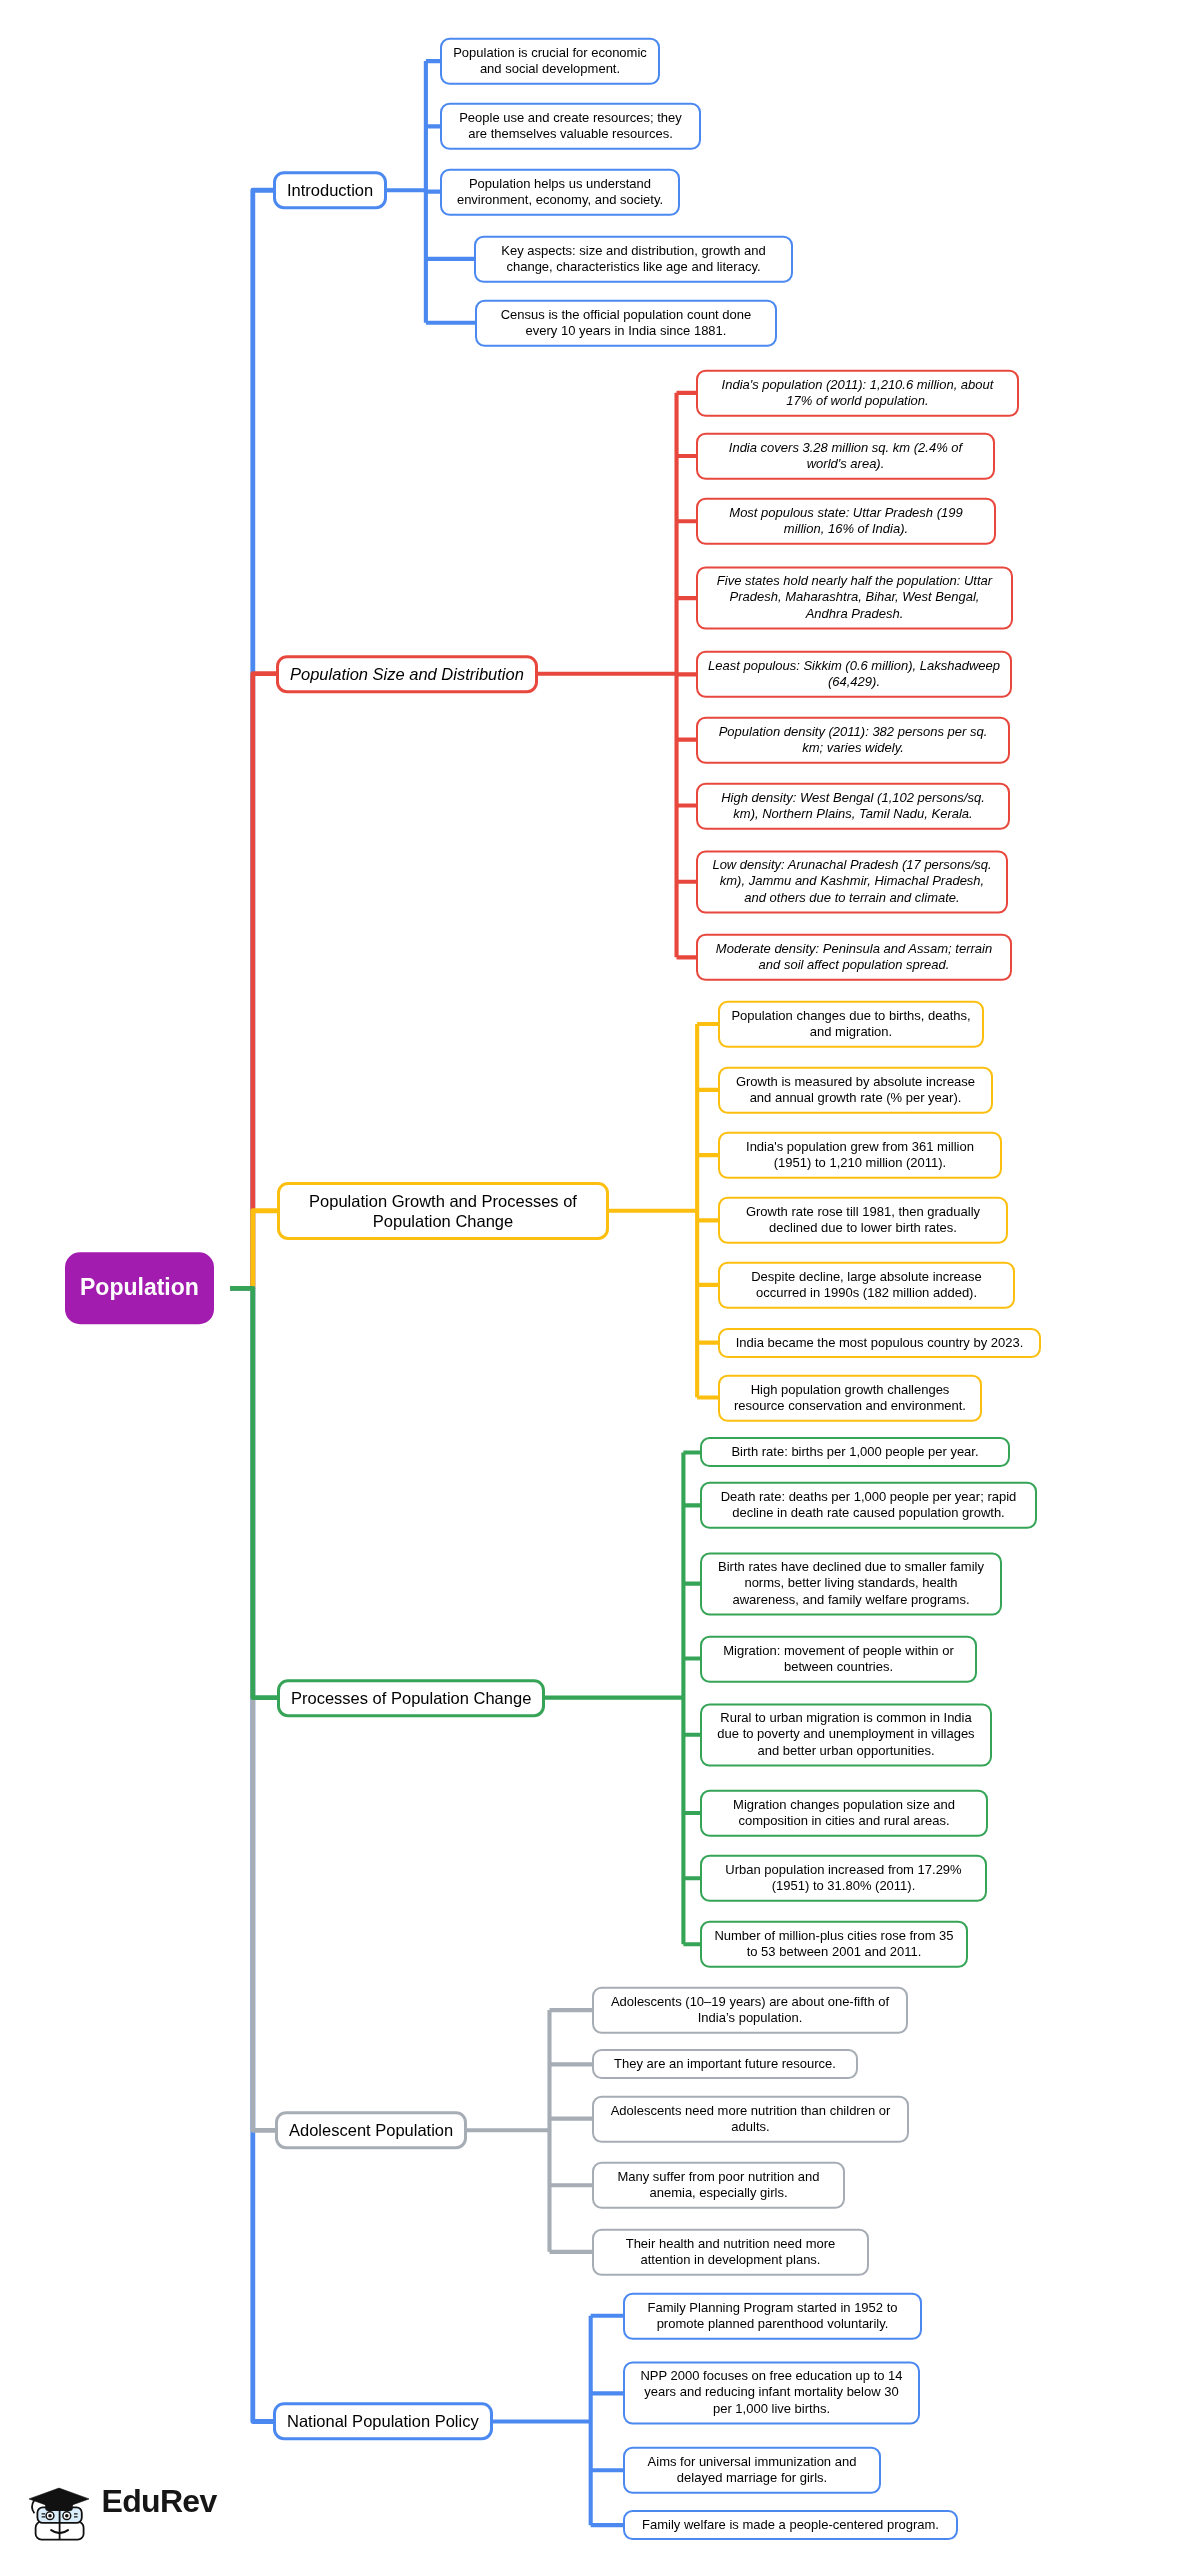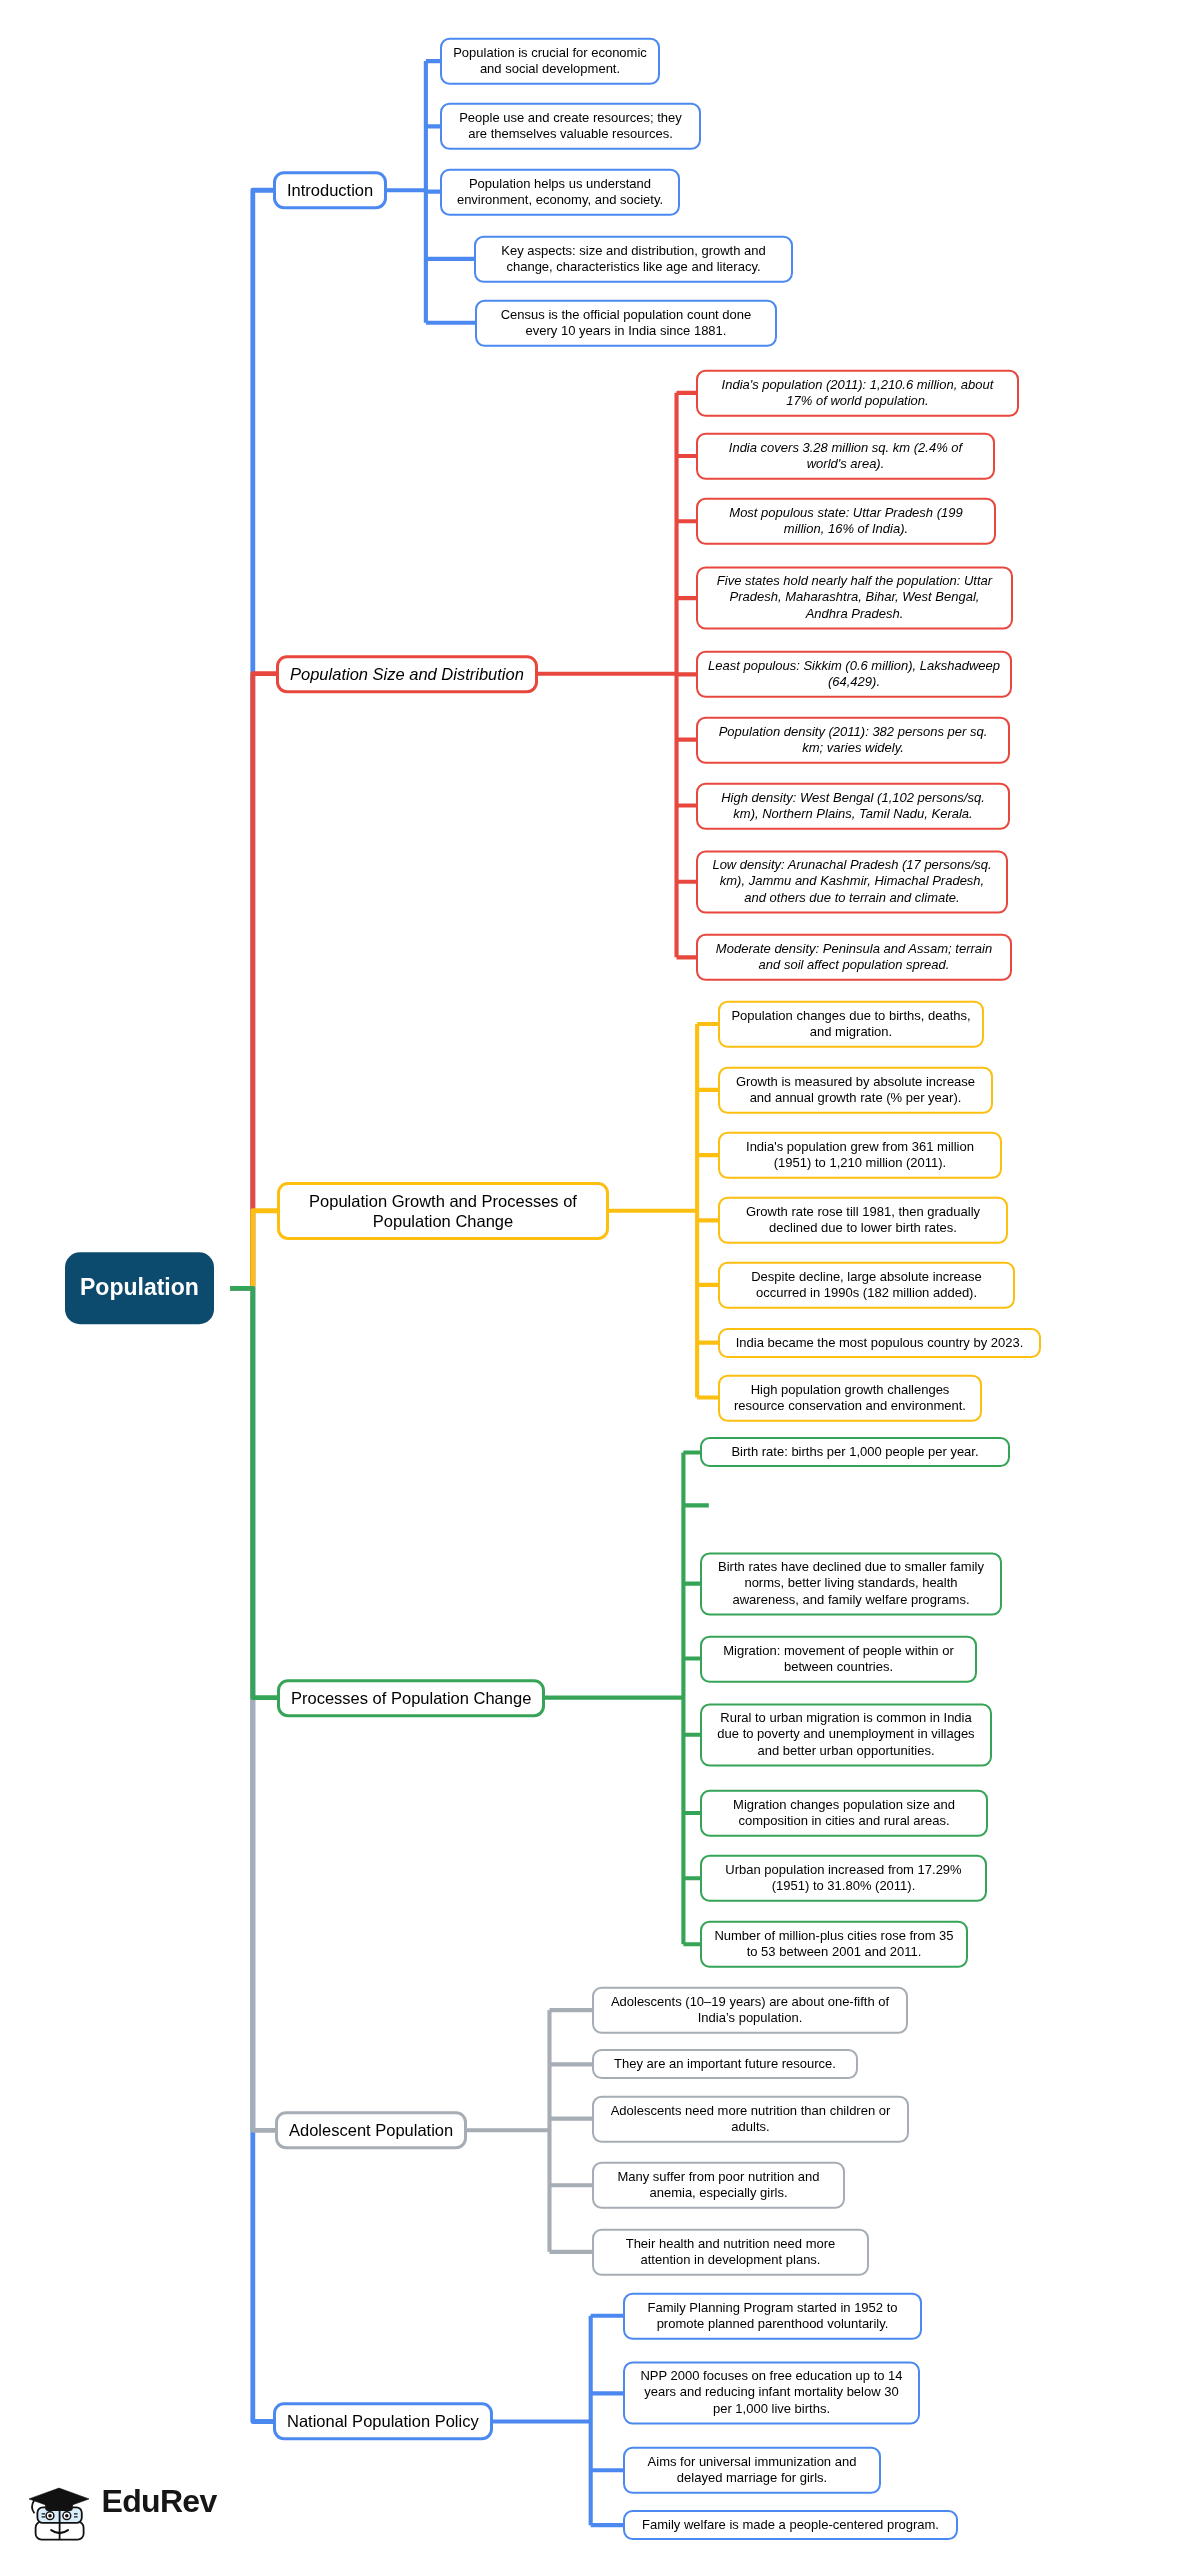--- a/index.html
+++ b/index.html
@@ -5,21 +5,21 @@
   html,body{margin:0;padding:0;background:#fff;}
   #canvas{position:relative;width:1191px;height:2576px;background:#fff;
           font-family:"Liberation Sans",sans-serif;color:#000;overflow:hidden;}
   #wires{position:absolute;left:0;top:0;z-index:1;}
   .node{position:absolute;z-index:2;transform:translateY(-50%);background:#fff;
         border:2.7px solid #999;border-radius:9.6px;padding:4.8px 9.6px;box-sizing:border-box;
         font-size:13px;line-height:16.5px;text-align:center;}
   .label{white-space:nowrap;font-size:16.5px;line-height:20.6px;border-width:3.4px;
          border-radius:11px;padding:5.5px 11px;width:auto;}
   .label.wrap{white-space:normal;}
-  .root{background:#0c4a6e;color:#fff;border:none;border-radius:15px;
+  .root{background:#a21caf;color:#fff;border:none;border-radius:15px;
         font-size:23px;font-weight:bold;line-height:27.5px;padding:22px 15px;white-space:nowrap;}
   .b0{border-color:#4b89f1;}
   .b1{border-color:#e8473d;font-style:italic;}
   .b2{border-color:#fcbf10;}
   .b3{border-color:#35a456;}
   .b4{border-color:#a7adb5;}
   .b5{border-color:#4b89f1;}
   .logo{position:absolute;left:26px;top:2483px;z-index:3;display:flex;align-items:flex-start;gap:9.6px;}
   .logo-text{font-size:32px;font-weight:bold;color:#161616;letter-spacing:-0.7px;}
 </style>
@@ -74,20 +74,21 @@
 
   <div class="node b2" style="left:718px;top:1024px;width:266px">Population changes due to births, deaths, and migration.</div>
   <div class="node b2" style="left:718px;top:1090px;width:275px">Growth is measured by absolute increase and annual growth rate (% per year).</div>
   <div class="node b2" style="left:718px;top:1155px;width:284px">India's population grew from 361 million (1951) to 1,210 million (2011).</div>
   <div class="node b2" style="left:718px;top:1220px;width:290px">Growth rate rose till 1981, then gradually declined due to lower birth rates.</div>
   <div class="node b2" style="left:718px;top:1285px;width:297px">Despite decline, large absolute increase occurred in 1990s (182 million added).</div>
   <div class="node b2" style="left:718px;top:1343px;width:323px">India became the most populous country by 2023.</div>
   <div class="node b2" style="left:718px;top:1398px;width:264px">High population growth challenges resource conservation and environment.</div>
 
   <div class="node b3" style="left:700px;top:1452px;width:310px">Birth rate: births per 1,000 people per year.</div>
+  <div class="node b3" style="left:700px;top:1505px;width:337px">Death rate: deaths per 1,000 people per year; rapid decline in death rate caused population growth.</div>
   <div class="node b3" style="left:700px;top:1584px;width:302px">Birth rates have declined due to smaller family norms, better living standards, health awareness, and family welfare programs.</div>
   <div class="node b3" style="left:700px;top:1659px;width:277px">Migration: movement of people within or between countries.</div>
   <div class="node b3" style="left:700px;top:1735px;width:292px">Rural to urban migration is common in India due to poverty and unemployment in villages and better urban opportunities.</div>
   <div class="node b3" style="left:700px;top:1813px;width:288px">Migration changes population size and composition in cities and rural areas.</div>
   <div class="node b3" style="left:700px;top:1878px;width:287px">Urban population increased from 17.29% (1951) to 31.80% (2011).</div>
   <div class="node b3" style="left:700px;top:1944px;width:268px">Number of million-plus cities rose from 35 to 53 between 2001 and 2011.</div>
 
   <div class="node b4" style="left:592px;top:2010px;width:316px">Adolescents (10–19 years) are about one-fifth of India’s population.</div>
   <div class="node b4" style="left:592px;top:2064px;width:266px">They are an important future resource.</div>
   <div class="node b4" style="left:592px;top:2119px;width:317px">Adolescents need more nutrition than children or adults.</div>

